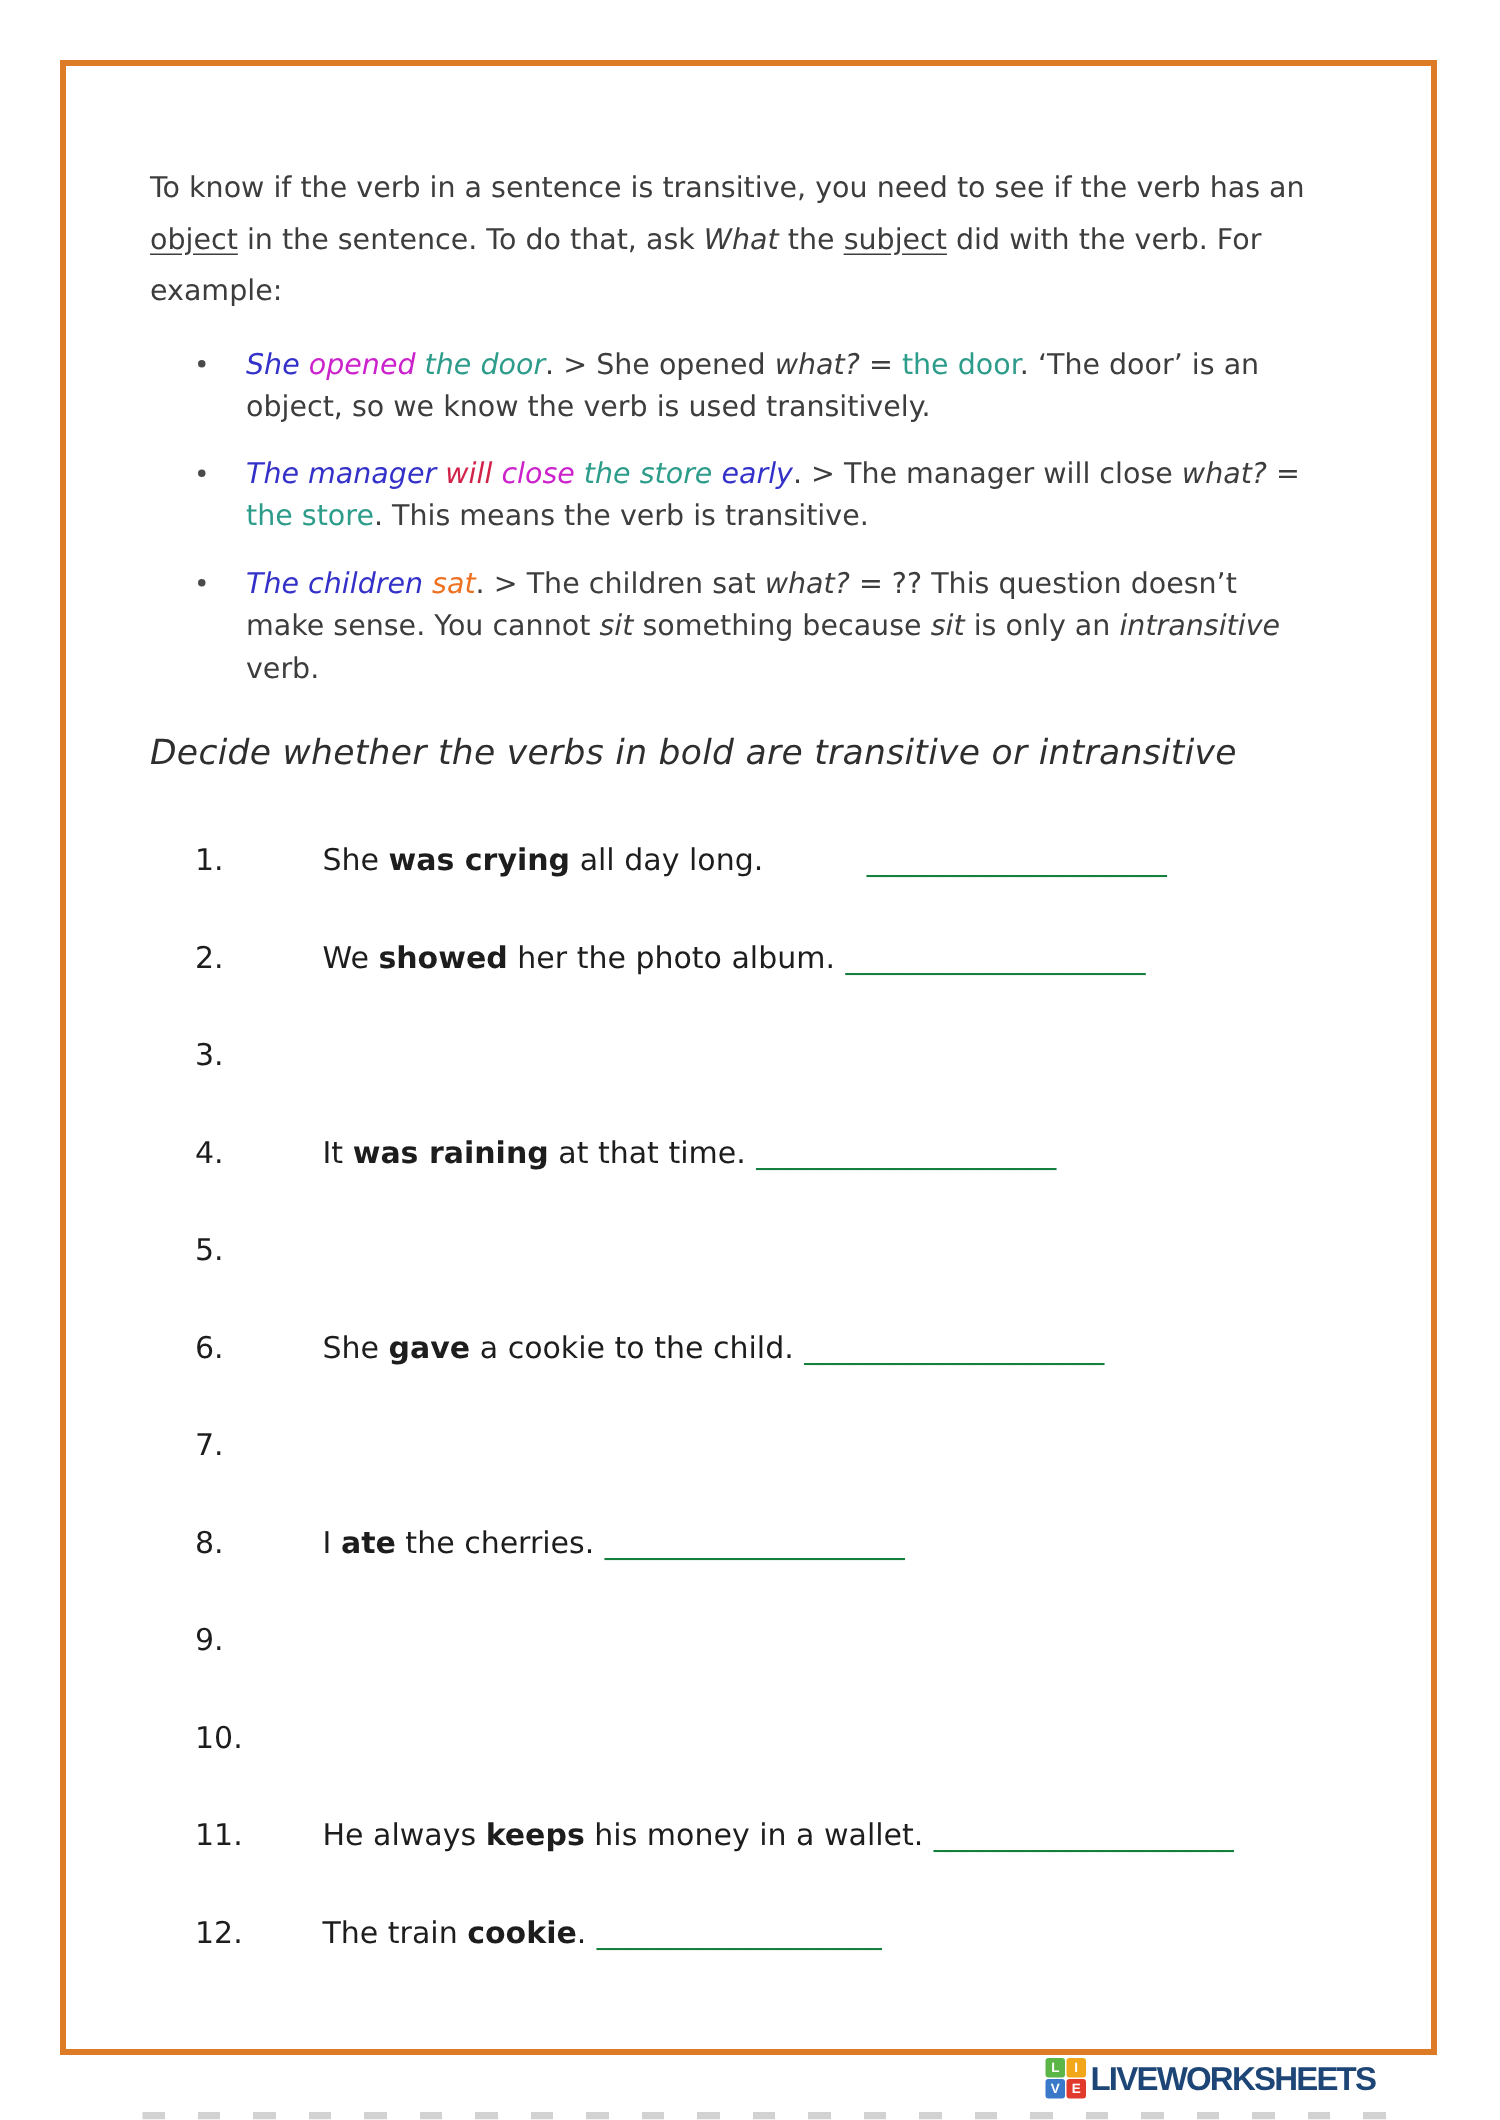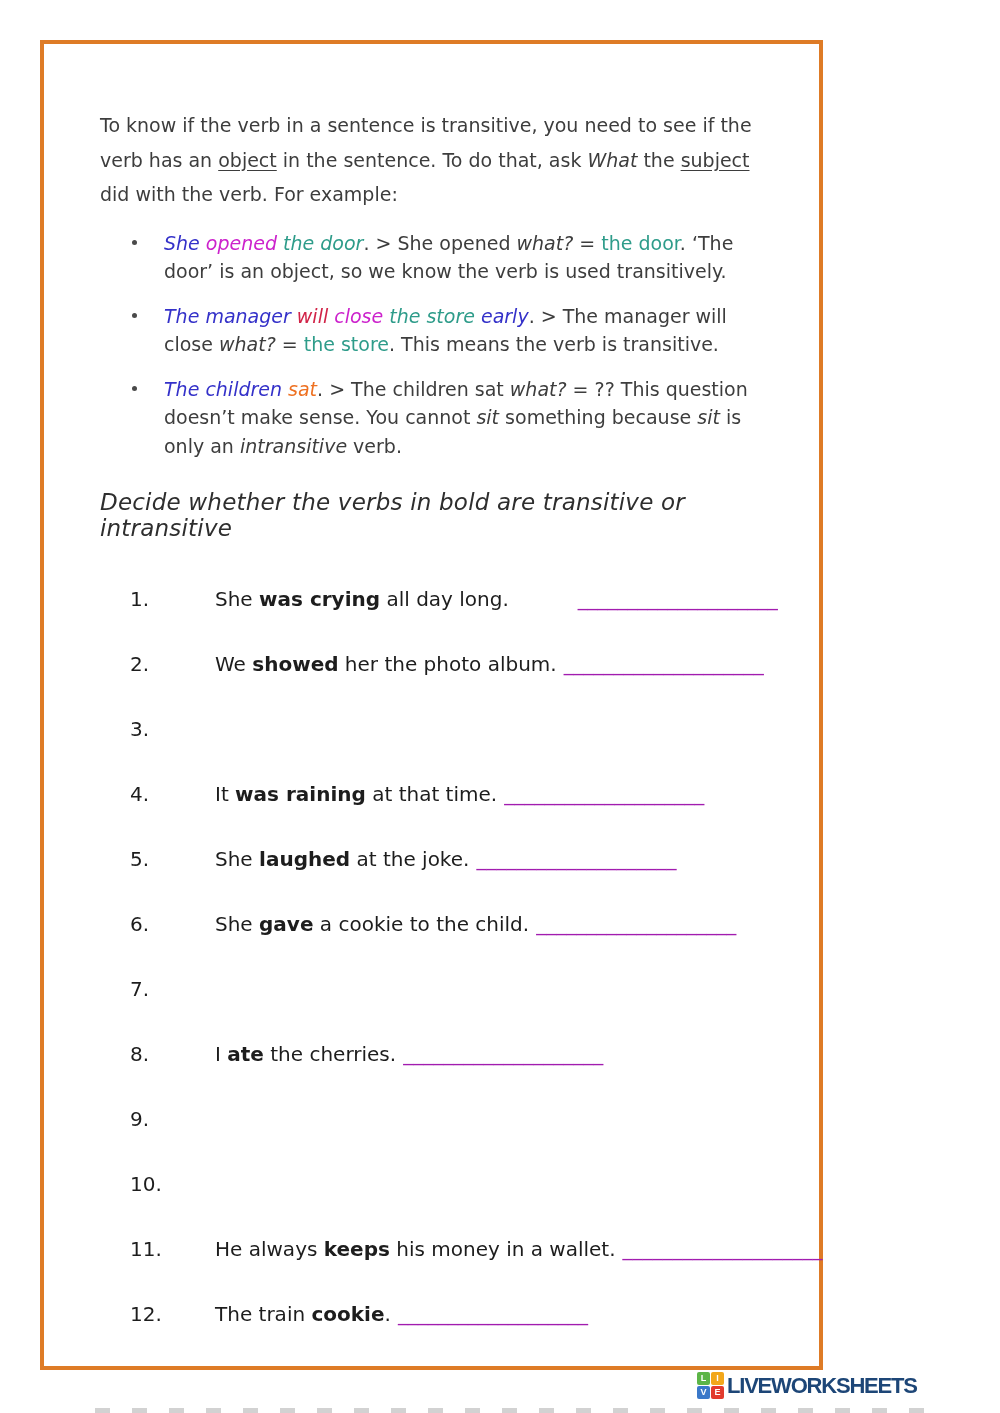--- a/index.html
+++ b/index.html
@@ -6,21 +6,21 @@
     --c-border:#de7b26; --c-blue:#3431c9; --c-mag:#cc22cc; --c-teal:#2e9c8a;
     --c-red:#d12347; --c-orange:#ee7122; --c-brand:#1d4677;
   }
   *{box-sizing:border-box;}
   html,body{margin:0;padding:0;}
   body{
     width:1000px;height:1413px;background:#ffffff;position:relative;
     font-family:"DejaVu Sans",sans-serif;overflow:hidden;
   }
   .border-box{
-    position:absolute;left:40px;top:40px;width:783px;height:1330px;
+    position:absolute;left:40px;top:40px;width:918px;height:1330px;
     border:4px solid var(--c-border);
     padding:64px 40px 0 56px;
   }
   
   .intro{font-size:19px;line-height:34.5px;color:#3d3d3d;margin:0;max-width:792px;}
   .ul{text-decoration:underline;text-underline-offset:3px;}
   .it{font-style:italic;}
   .bd{font-weight:bold;}
   .c-blue{color:var(--c-blue);}
   .c-mag{color:var(--c-mag);}
@@ -35,21 +35,21 @@
   
   .instruction{
     margin:29px 0 0;font-size:23px;font-style:italic;font-weight:normal;
     color:#2e2e2e;letter-spacing:0.2px;
   }
   
   .items{list-style:none;margin:43px 0 0;padding:0;font-size:20px;color:#1d1d1d;}
   .items li{display:flex;margin-bottom:35px;line-height:30px;white-space:nowrap;}
   .item-num{flex:0 0 115px;padding-left:30px;}
   .gap{display:inline-block;width:62px;}
-  .blank{margin-left:7px;letter-spacing:0;color:#a21caf;}
+  .blank{margin-left:7px;letter-spacing:0;color:#15803d;}
   
   .footer{position:absolute;left:697px;top:1372px;display:flex;align-items:center;gap:3px;}
   .logo-grid{display:grid;grid-template-columns:13px 13px;grid-auto-rows:13px;gap:1px;}
   .logo-cell{
     display:flex;align-items:center;justify-content:center;color:#fff;
     font-size:9px;font-weight:bold;border-radius:2px;
     font-family:"Liberation Sans",sans-serif;line-height:1;
   }
   .brand{
     font-family:"Liberation Sans",sans-serif;font-weight:bold;font-size:22px;
@@ -92,21 +92,20 @@
       </li>
       <li>
         <span class="item-num">3.</span>
       </li>
       <li>
         <span class="item-num">4.</span>
         <span class="item-body"><span>It </span><span class="bd">was raining</span><span> at that time.</span><span class="blank">____________________</span></span>
       </li>
       <li>
         <span class="item-num">5.</span>
-        <span class="item-body"><span>She </span><span class="bd">laughed</span><span> at the joke.</span><span class="blank">____________________</span></span>
       </li>
       <li>
         <span class="item-num">6.</span>
         <span class="item-body"><span>She </span><span class="bd">gave</span><span> a cookie to the child.</span><span class="blank">____________________</span></span>
       </li>
       <li>
         <span class="item-num">7.</span>
       </li>
       <li>
         <span class="item-num">8.</span>

